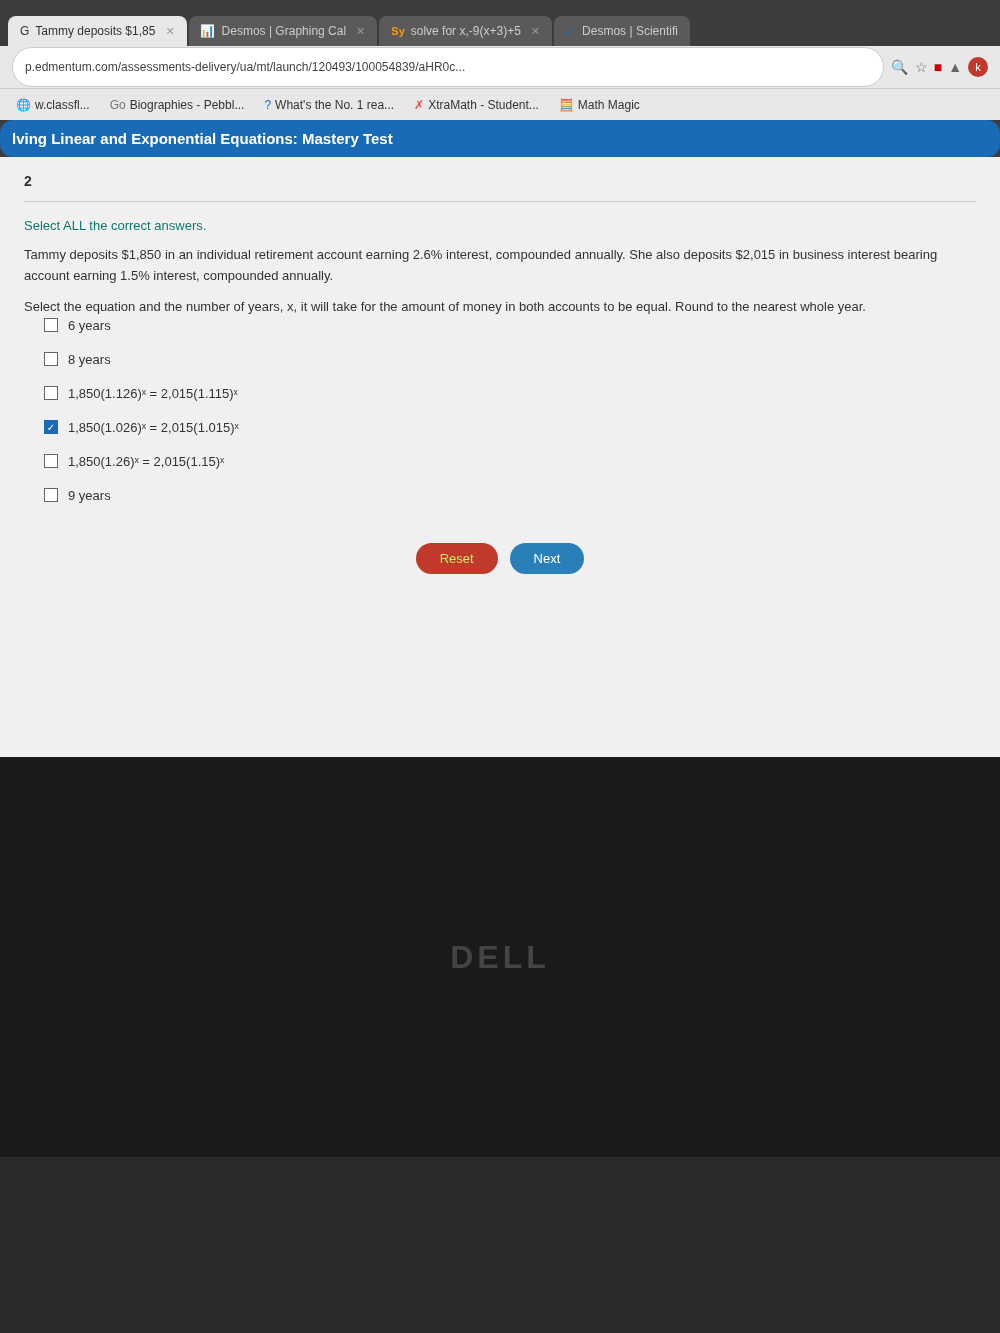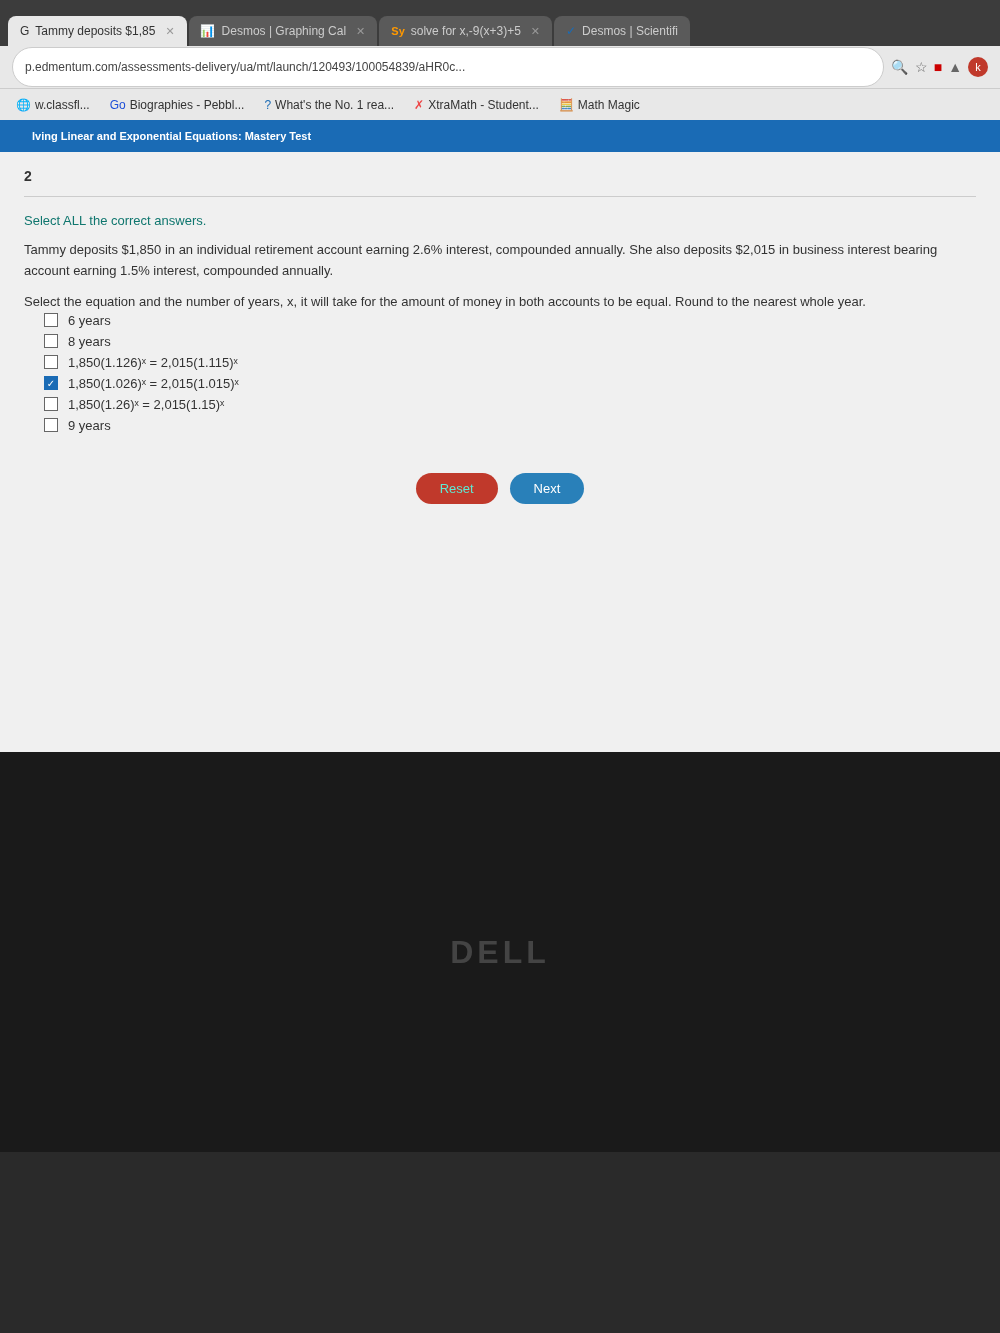--- a/index.html
+++ b/index.html
@@ -127,24 +127,25 @@
       white-space: nowrap;
     }
 
     .bookmark-icon {
       font-size: 12px;
     }
 
     
     .page-title-bar {
       background: #1a6bb5;
-      padding: 10px 32px;
+      padding: 10px 12px;
       color: white;
-      font-size: 11px;
+      font-size: 15px;
       font-weight: bold;
+      border-radius: 13px;
     }
 
     
     .main-content {
       background: #f0f0f0;
       padding: 16px 24px;
       min-height: 600px;
     }
 
     .question-number {
@@ -177,21 +178,21 @@
       font-size: 13px;
       color: #333;
       margin-bottom: 4px;
     }
 
     
     .options-list {
       list-style: none;
       display: flex;
       flex-direction: column;
-      gap: 6px;
+      gap: 19px;
       margin-left: 20px;
     }
 
     .option-item {
       display: flex;
       align-items: center;
       gap: 10px;
       font-size: 13px;
       color: #333;
       cursor: pointer;
@@ -226,21 +227,21 @@
     
     .buttons-row {
       display: flex;
       gap: 12px;
       justify-content: center;
       margin-top: 40px;
     }
 
     .btn-reset {
       background: #c0392b;
-      color: #5eead4;
+      color: #bef264;
       border: none;
       border-radius: 20px;
       padding: 8px 24px;
       font-size: 13px;
       cursor: pointer;
     }
 
     .btn-next {
       background: #2980b9;
       color: white;
@@ -307,21 +308,21 @@
       <span class="addr-icon" style="background:#c0392b;color:white;border-radius:50%;width:20px;height:20px;display:flex;align-items:center;justify-content:center;font-size:11px;">k</span>
     </div>
   </div>
 
   <div class="bookmarks-bar">
     <div class="bookmark-item">
       <span class="bookmark-icon">🌐</span>
       <span>w.classfl...</span>
     </div>
     <div class="bookmark-item">
-      <span class="bookmark-icon" style="color:#1d4ed8;">Go</span>
+      <span class="bookmark-icon" style="color:#737373;">Go</span>
       <span>Biographies - Pebbl...</span>
     </div>
     <div class="bookmark-item">
       <span class="bookmark-icon" style="color:#1a6bb5;">?</span>
       <span>What's the No. 1 rea...</span>
     </div>
     <div class="bookmark-item">
       <span class="bookmark-icon" style="color:#e44;">✗</span>
       <span>XtraMath - Student...</span>
     </div>

